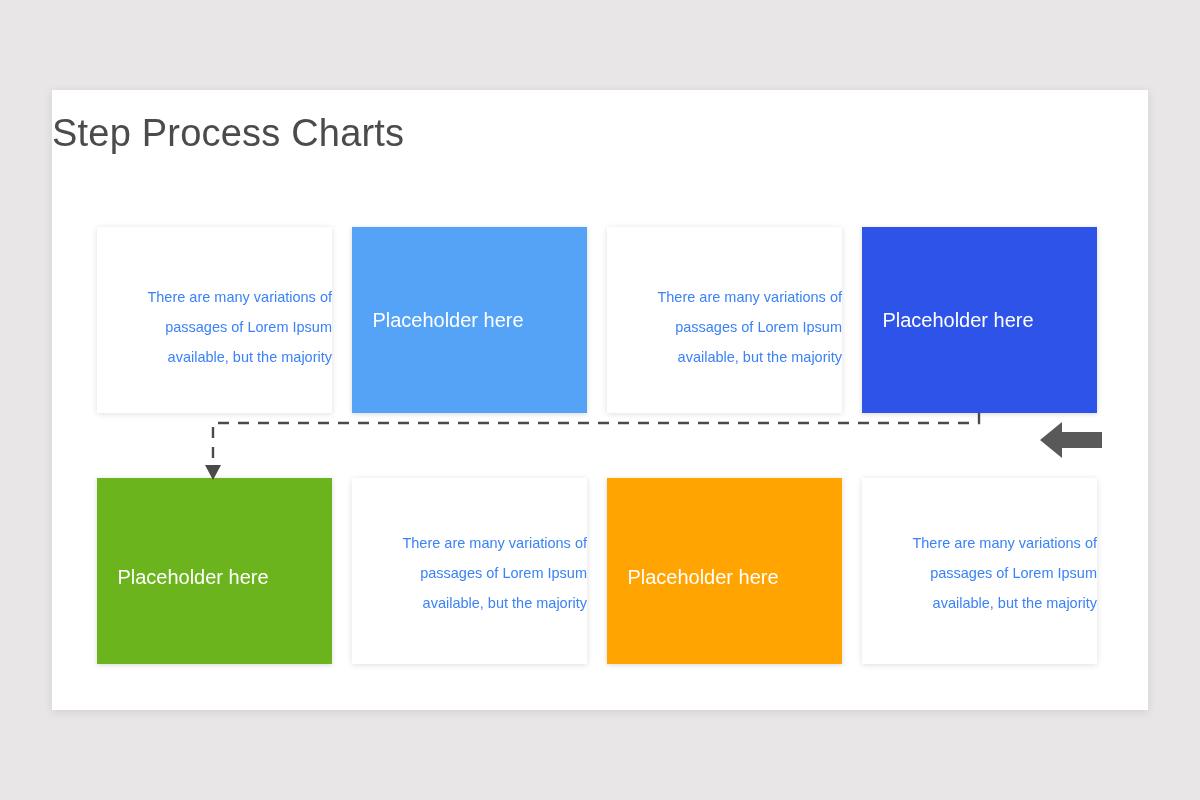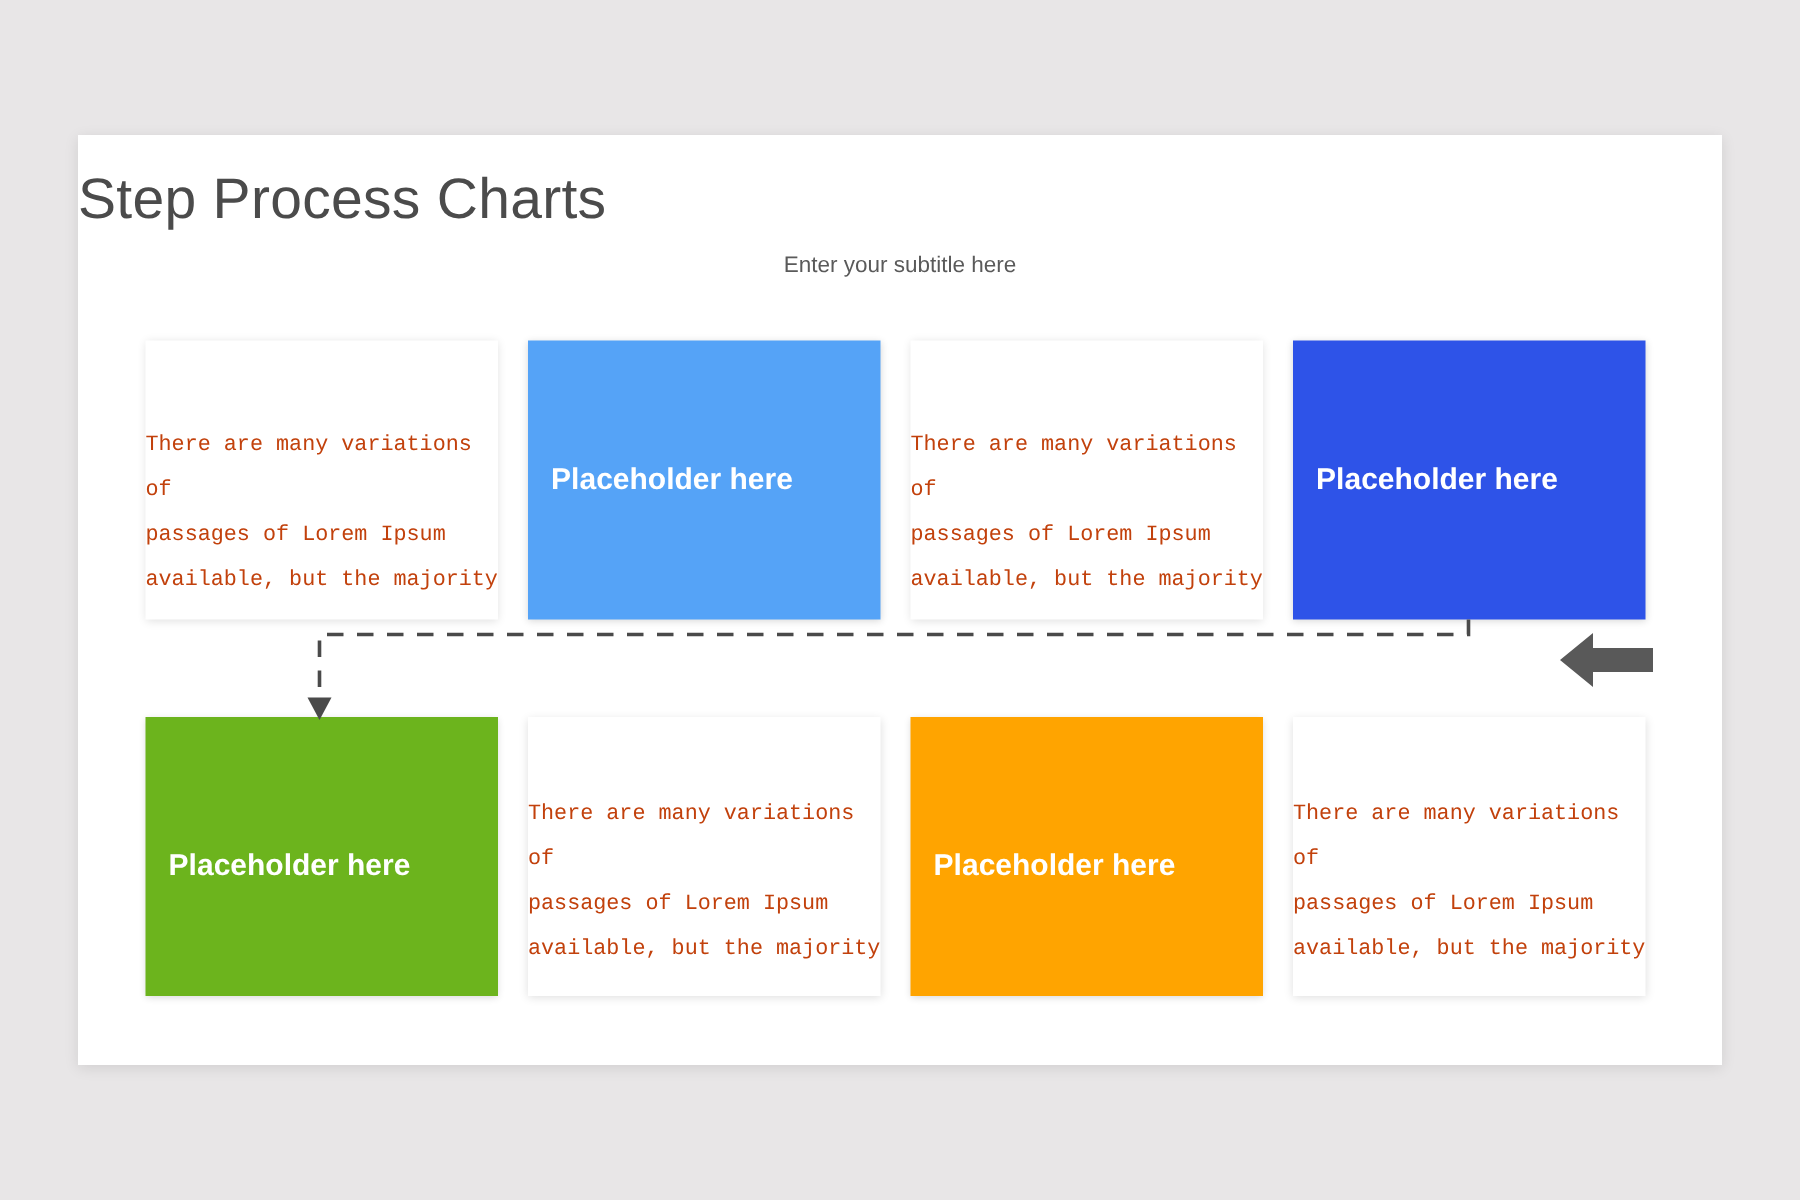--- a/index.html
+++ b/index.html
@@ -61,36 +61,35 @@
   }
 
   .card.color {
     box-shadow: 0 1px 5px rgba(0,0,0,0.16);
   }
 
   .card-body {
     position: absolute;
     left: 0;
     width: 235px;
-    text-align: left;
+    text-align: right;
     font-size: 14.5px;
     line-height: 30px;
-    color: #c2410c;
-    font-family: Liberation Mono, monospace;
+    color: #3b82f6;
   }
 
   .card-body .ln { display: block; }
 
   .card-label {
     position: absolute;
     left: 0;
     width: 192px;
     text-align: center;
     font-size: 20px;
-    font-weight: bold;
+    font-weight: normal;
     color: #ffffff;
     white-space: nowrap;
   }
 
   
   .body-top   { top: 55px; }
   .body-bot   { top: 50px; }
   .label-top  { top: 82px; }
   .label-bot  { top: 88px; }
 
@@ -121,21 +120,20 @@
     width: 62px;
     height: 40px;
   }
 </style>
 </head>
 <body>
 
 <div id="slide">
 
   <div id="title">Step Process Charts</div>
-  <div id="subtitle">Enter your subtitle here</div>
 
   <div class="card text col1 row1">
     <div class="card-body body-top">
       <span class="ln">There are many variations of</span>
       <span class="ln">passages of Lorem Ipsum</span>
       <span class="ln">available, but the majority</span>
     </div>
   </div>
 
   <div class="card color col2 row1" style="background:#55a3f7">

